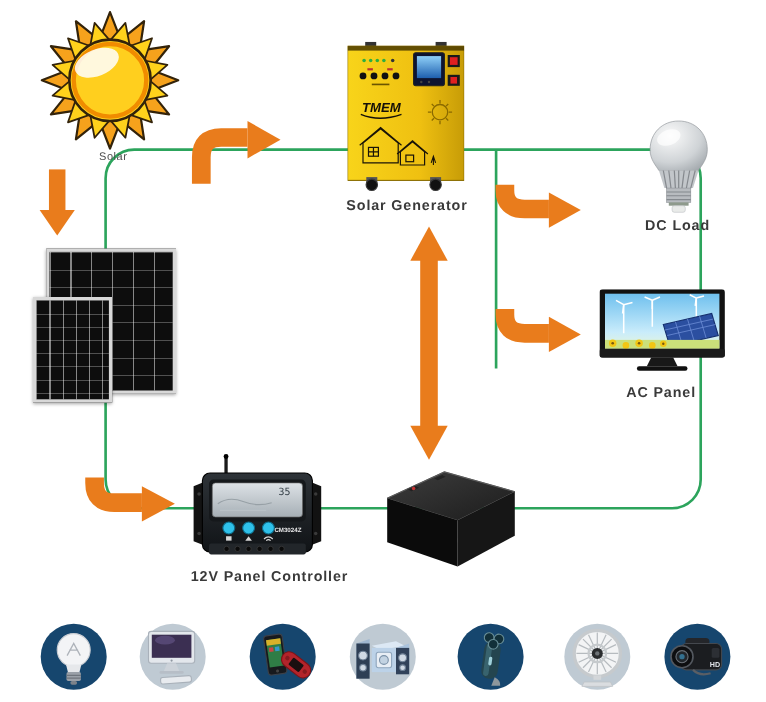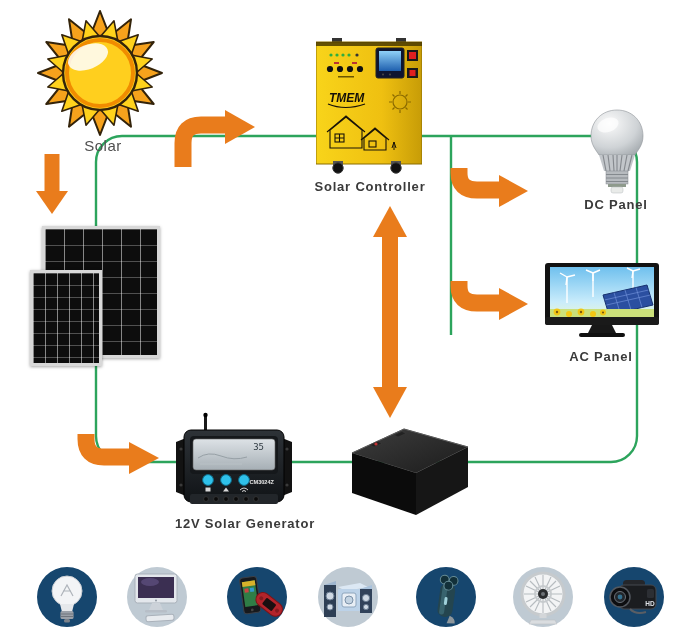--- a/index.html
+++ b/index.html
@@ -2,21 +2,21 @@
 <html><head>
 <meta charset="utf-8">
 <style>
   html,body{margin:0;padding:0;background:#ffffff;}
   .canvas{position:relative;width:696px;height:638px;background:#ffffff;overflow:hidden;
           font-family:"Liberation Sans", sans-serif;}
   .layer{position:absolute;left:0;top:0;}
   .abs{position:absolute;}
   .lbl{position:absolute;text-align:center;font-weight:bold;font-size:13px;color:#3a3a3a;
        letter-spacing:.8px;white-space:nowrap;}
-  .lbl-solar{position:absolute;text-align:center;font-size:15px;color:#4f4f4f;letter-spacing:.5px;}
+  .lbl-solar{position:absolute;text-align:center;font-size:10px;color:#4f4f4f;letter-spacing:.5px;}
   .panel{position:absolute;background-color:#0d0d0d;border:3px solid #d8d8d8;
          box-shadow:0 1px 3px rgba(0,0,0,.35);
          background-image:
            repeating-linear-gradient(90deg,rgba(255,255,255,.5) 0 1px,transparent 1px 19px),
            repeating-linear-gradient(180deg,rgba(255,255,255,.28) 0 1px,transparent 1px 16px);}
   .panel.front{background-image:
            repeating-linear-gradient(90deg,rgba(255,255,255,.5) 0 1px,transparent 1px 12px),
            repeating-linear-gradient(180deg,rgba(255,255,255,.28) 0 1px,transparent 1px 12px);}
   .app-row .circle{position:absolute;width:60px;height:60px;border-radius:50%;top:567px;}
   .circle.dark{background:#16466e;}
@@ -136,21 +136,21 @@
         <path d="M76 110 l2 -6 l2 6 M78 104 v8" stroke-width="1"></path>
       </g>
       <g>
         <rect x="17" y="123" width="10" height="5" fill="#555"></rect>
           <rect x="75" y="123" width="10" height="5" fill="#555"></rect>
         <circle cx="22" cy="130" r="5.2" fill="#111" stroke="#3a3a3a"></circle>
         <circle cx="80" cy="130" r="5.2" fill="#111" stroke="#3a3a3a"></circle>
       </g>
     </svg>
   </div>
-  <div class="lbl" style="left:300px;top:179px;width:140px">Solar Controller</div>
+  <div class="lbl" style="left:300px;top:179px;width:140px">Solar Generator</div>
 
   <div class="abs" style="left:586px;top:107px;width:62px;height:88px">
     <svg width="62" height="88" viewBox="0 0 62 88">
       <defs>
         <radialGradient id="dome" cx=".35" cy=".3" r=".9">
           <stop offset="0" stop-color="#fbfbfb"></stop>
             <stop offset=".6" stop-color="#cfd3d6"></stop>
             <stop offset="1" stop-color="#9aa0a5"></stop>
         </radialGradient>
       </defs>
@@ -167,21 +167,21 @@
         <line x1="46" y1="48" x2="42" y2="64"></line>
       </g>
       <rect x="20" y="64" width="22" height="13" fill="#b7bbbf" stroke="#84898e" stroke-width=".5"></rect>
       <line x1="20" y1="67.5" x2="42" y2="67.5" stroke="#84898e"></line>
       <line x1="20" y1="71" x2="42" y2="71" stroke="#84898e"></line>
       <line x1="20" y1="74.5" x2="42" y2="74.5" stroke="#84898e"></line>
       <rect x="22" y="77" width="18" height="3" fill="#8e9a8c"></rect>
       <rect x="25" y="80" width="12" height="6" rx="2" fill="#e9ebe9" stroke="#b7bbbf" stroke-width=".5"></rect>
     </svg>
   </div>
-  <div class="lbl" style="left:556px;top:197px;width:120px">DC Panel</div>
+  <div class="lbl" style="left:556px;top:197px;width:120px">DC Load</div>
 
   <div class="abs" style="left:545px;top:263px;width:114px;height:77px">
     <svg width="114" height="77" viewBox="0 0 114 77">
       <defs>
         <linearGradient id="sky" x1="0" y1="0" x2="0" y2="1">
           <stop offset="0" stop-color="#6fc0ee"></stop>
             <stop offset=".7" stop-color="#c9ecfb"></stop>
             <stop offset="1" stop-color="#e8f7d9"></stop>
         </linearGradient>
       </defs>
@@ -260,21 +260,21 @@
       <g fill="#0a0a0a" stroke="#3c3c3c" stroke-width=".7">
         <circle cx="32" cy="87" r="2.4"></circle>
           <circle cx="42" cy="87" r="2.4"></circle>
           <circle cx="52" cy="87" r="2.4"></circle>
         <circle cx="62" cy="87" r="2.4"></circle>
           <circle cx="72" cy="87" r="2.4"></circle>
           <circle cx="82" cy="87" r="2.4"></circle>
       </g>
     </svg>
   </div>
-  <div class="lbl" style="left:160px;top:516px;width:170px">12V Solar Generator</div>
+  <div class="lbl" style="left:160px;top:516px;width:170px">12V Panel Controller</div>
 
   <div class="abs" style="left:340px;top:417px;width:134px;height:102px">
     <svg width="134" height="102" viewBox="0 0 134 102">
       <defs>
         <linearGradient id="btop" x1="0" y1="0" x2="1" y2="1">
           <stop offset="0" stop-color="#3d3d3d"></stop>
             <stop offset="1" stop-color="#1c1c1c"></stop>
         </linearGradient>
       </defs>
       <polygon points="12,36 64,12 128,30 76,56" fill="url(#btop)" stroke="#454545" stroke-width=".6"></polygon>

